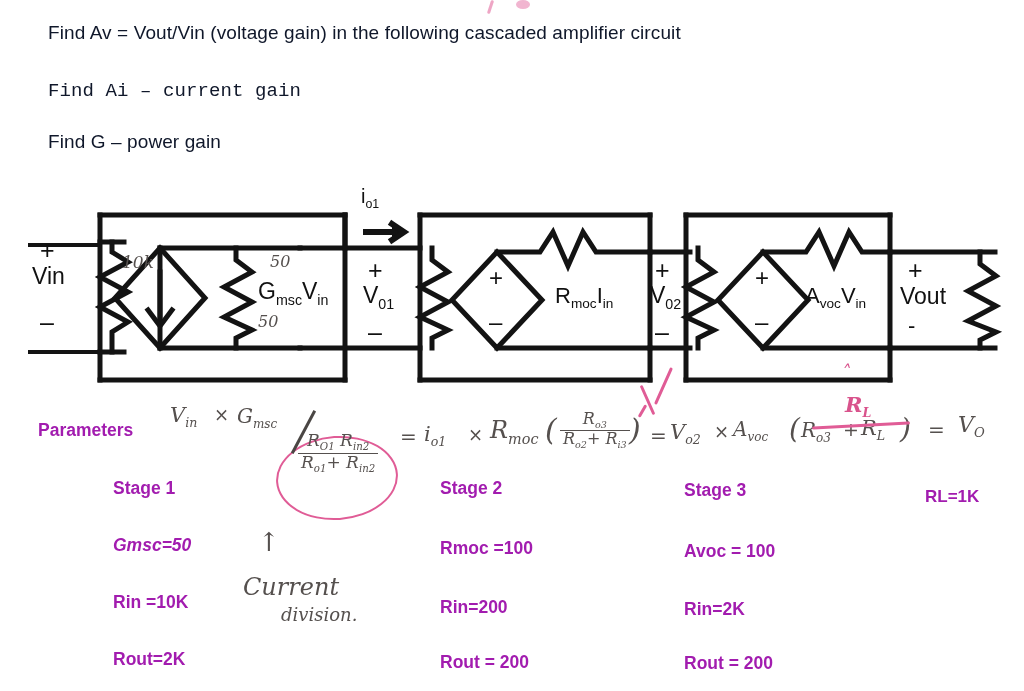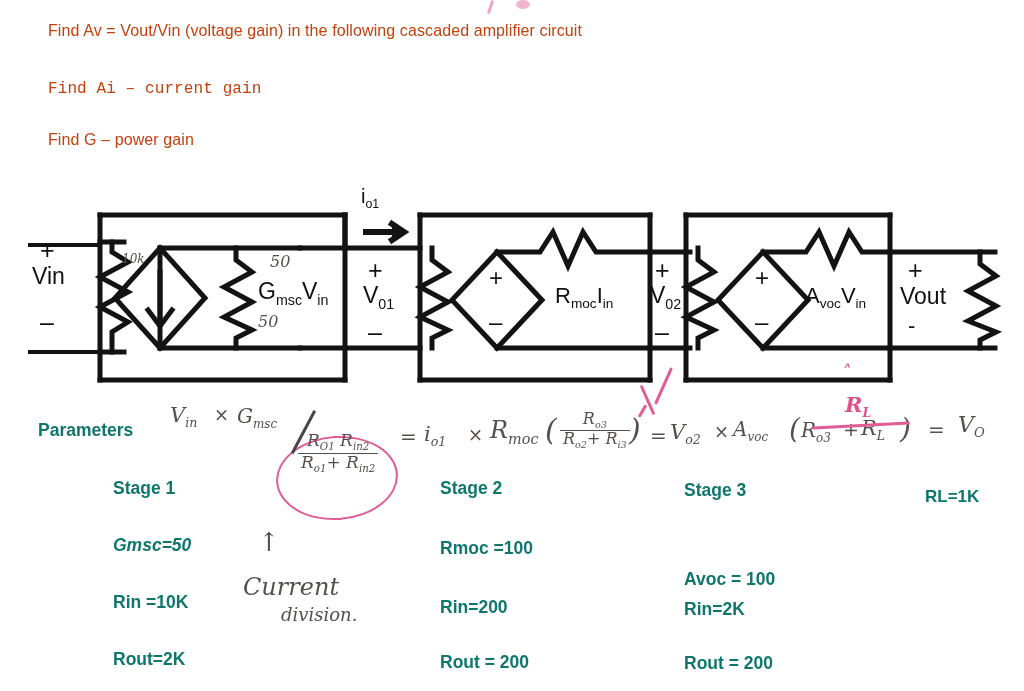--- a/index.html
+++ b/index.html
@@ -9,23 +9,23 @@
     font-family:"Liberation Sans", sans-serif;
     color:#111111;
     position:relative;
     overflow:hidden;
   }
   #page{position:absolute;inset:0;}
 
   
   .q-line{
     position:absolute;
-    font-size:16px;
-    font-family:"Liberation Sans", sans-serif;
-    color:#c2410c;
+    font-size:19px;
+    font-family:"Liberation Sans", sans-serif;
+    color:#0f172a;
     white-space:nowrap;
     letter-spacing:0.1px;
   }
   #q1{left:48px;top:22px;}
   #q2{left:48px;top:80px;font-family:Liberation Mono, monospace;}
   #q3{left:48px;top:131px;}
 
   
   #circuit{position:absolute;left:0;top:180px;width:1024px;height:225px;}
   #circuit svg{display:block;}
@@ -38,21 +38,21 @@
   }
   .lbl sub{font-size:.62em;}
   .port-sign{font-size:25px;font-weight:400;line-height:1;}
   .port-name{font-size:23px;line-height:1;}
 
   
   .p-txt{
     position:absolute;
     font-size:17.5px;
     font-weight:700;
-    color:#0f766e;
+    color:#a21caf;
     font-family:"Liberation Sans", sans-serif;
     white-space:nowrap;
   }
 
   
   .hw{
     position:absolute;
     font-family:"DejaVu Serif", serif;
     color:#55504e;
     white-space:nowrap;
@@ -186,42 +186,42 @@
 
     <div class="lbl" style="left:805px;top:103px;font-size:22px;">
       <span>A</span><sub>voc</sub><span>V</span><sub>in</sub>
     </div>
 
     <div class="lbl" style="left:489px;top:84px;font-size:24px;">+</div>
     <div class="lbl" style="left:489px;top:128px;font-size:24px;">–</div>
     <div class="lbl" style="left:755px;top:84px;font-size:24px;">+</div>
     <div class="lbl" style="left:755px;top:128px;font-size:24px;">–</div>
 
-    <div class="hw" style="left:122px;top:72px;font-size:12px;">10k</div>
+    <div class="hw" style="left:122px;top:72px;font-size:17px;">10k</div>
     <div class="hw" style="left:270px;top:72px;font-size:16px;">50</div>
     <div class="hw" style="left:258px;top:132px;font-size:16px;">50</div>
 
     <div class="pink-stroke" style="left:662px;top:186px;width:3px;height:40px;transform:rotate(24deg);border-radius:2px;"></div>
     <div class="hw hw-pink" style="left:843px;top:182px;font-size:18px;">˄</div>
   </div>
 
   <div class="p-txt" style="left:38px;top:420px;">Parameters</div>
 
   <div class="p-txt" style="left:113px;top:478px;">Stage 1</div>
   <div class="p-txt" style="left:113px;top:535px;font-style:italic;">Gmsc=50</div>
   <div class="p-txt" style="left:113px;top:592px;">Rin =10K</div>
   <div class="p-txt" style="left:113px;top:649px;">Rout=2K</div>
 
   <div class="p-txt" style="left:440px;top:478px;">Stage 2</div>
   <div class="p-txt" style="left:440px;top:538px;">Rmoc =100</div>
   <div class="p-txt" style="left:440px;top:597px;">Rin=200</div>
   <div class="p-txt" style="left:440px;top:652px;">Rout = 200</div>
 
   <div class="p-txt" style="left:684px;top:480px;">Stage 3</div>
-  <div class="p-txt" style="left:684px;top:541px;margin-top:28px;">Avoc = 100</div>
+  <div class="p-txt" style="left:684px;top:541px;">Avoc = 100</div>
   <div class="p-txt" style="left:684px;top:599px;text-align:right;">Rin=2K</div>
   <div class="p-txt" style="left:684px;top:653px;">Rout = 200</div>
 
   <div class="p-txt" style="left:925px;top:487px;font-size:17px;">RL=1K</div>
 
   <div class="pink-ellipse" style="left:276px;top:436px;width:118px;height:80px;transform:rotate(-4deg);"></div>
 
   <div class="pencil-stroke" style="left:302px;top:408px;width:3px;height:48px;transform:rotate(28deg);"></div>
 
   <div class="hw" style="left:170px;top:403px;font-size:21px;">

